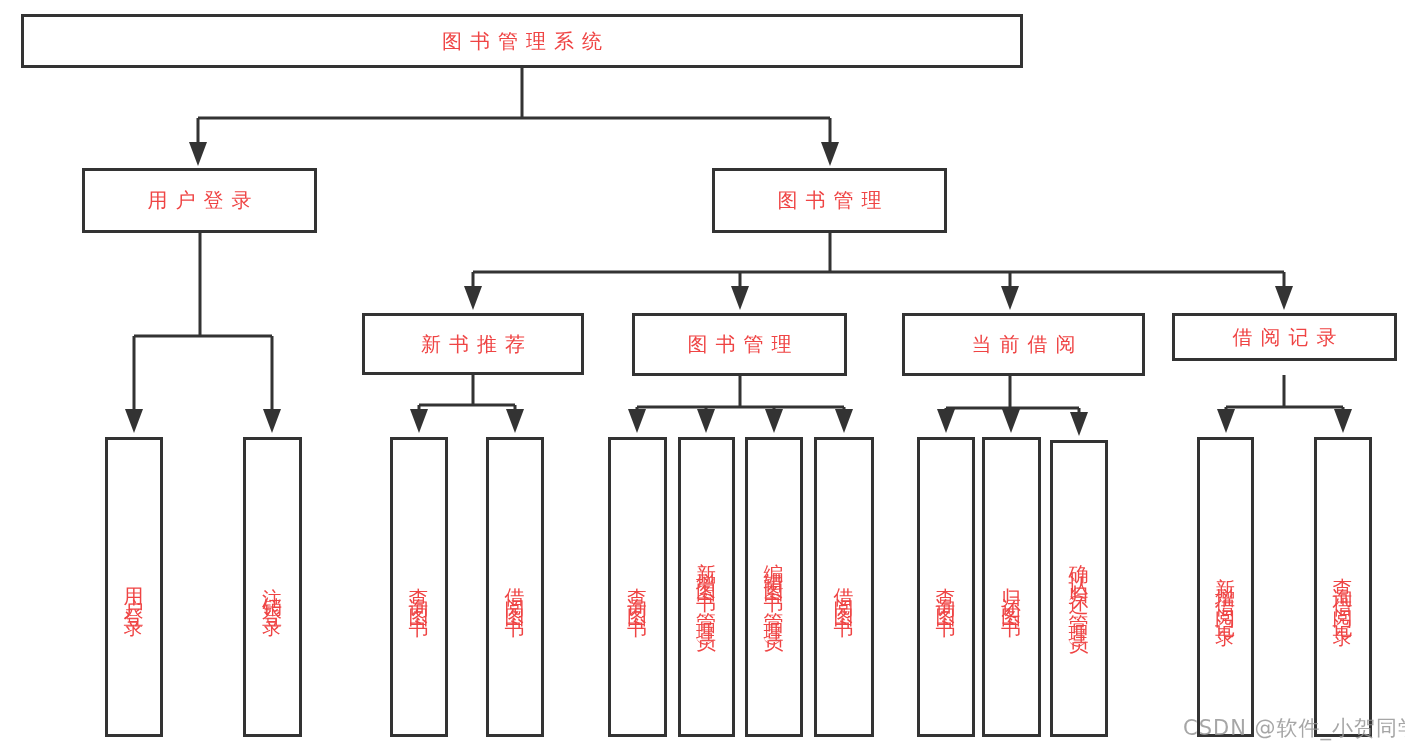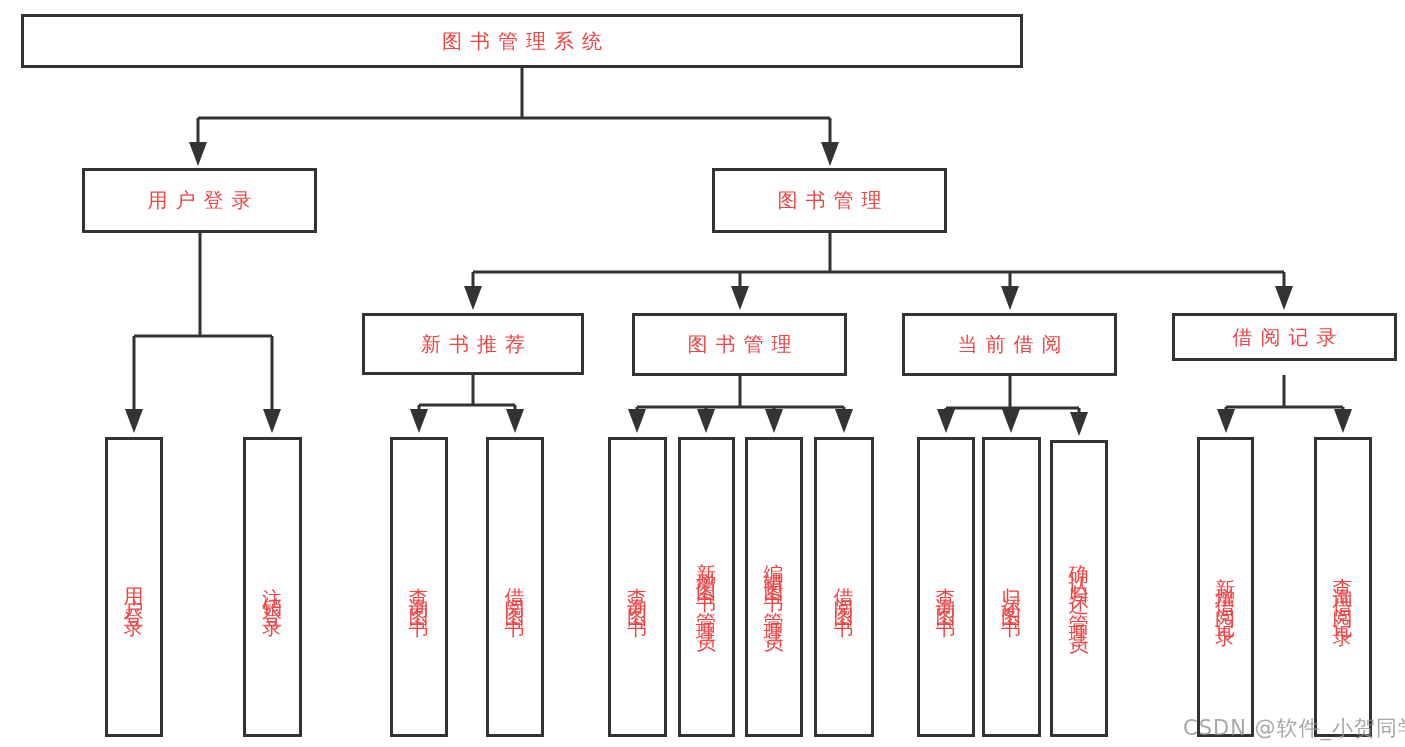--- a/index.html
+++ b/index.html
@@ -101,21 +101,21 @@
   <div class="box hbox" style="left:712px; top:168px; width:235px; height:65px;justify-content:center;">
     <span>图书管理</span>
   </div>
 
   <div class="box hbox" style="left:362px; top:313px; width:222px; height:62px;">
     <span>新书推荐</span>
   </div>
   <div class="box hbox" style="left:632px; top:313px; width:215px; height:63px;">
     <span>图书管理</span>
   </div>
-  <div class="box hbox" style="left:902px; top:313px; width:215px; height:63px;">
+  <div class="box hbox" style="left:902px; top:313px; width:243px; height:63px;">
     <span>当前借阅</span>
   </div>
   <div class="box hbox" style="left:1172px; top:313px; width:225px; height:48px;">
     <span>借阅记录</span>
   </div>
 
   <div class="box vbox" style="left:105px; top:437px; width:58px; height:300px;">
     <span class="vtext">用户登录</span>
   </div>
   <div class="box vbox" style="left:243px; top:437px; width:59px; height:300px;">

